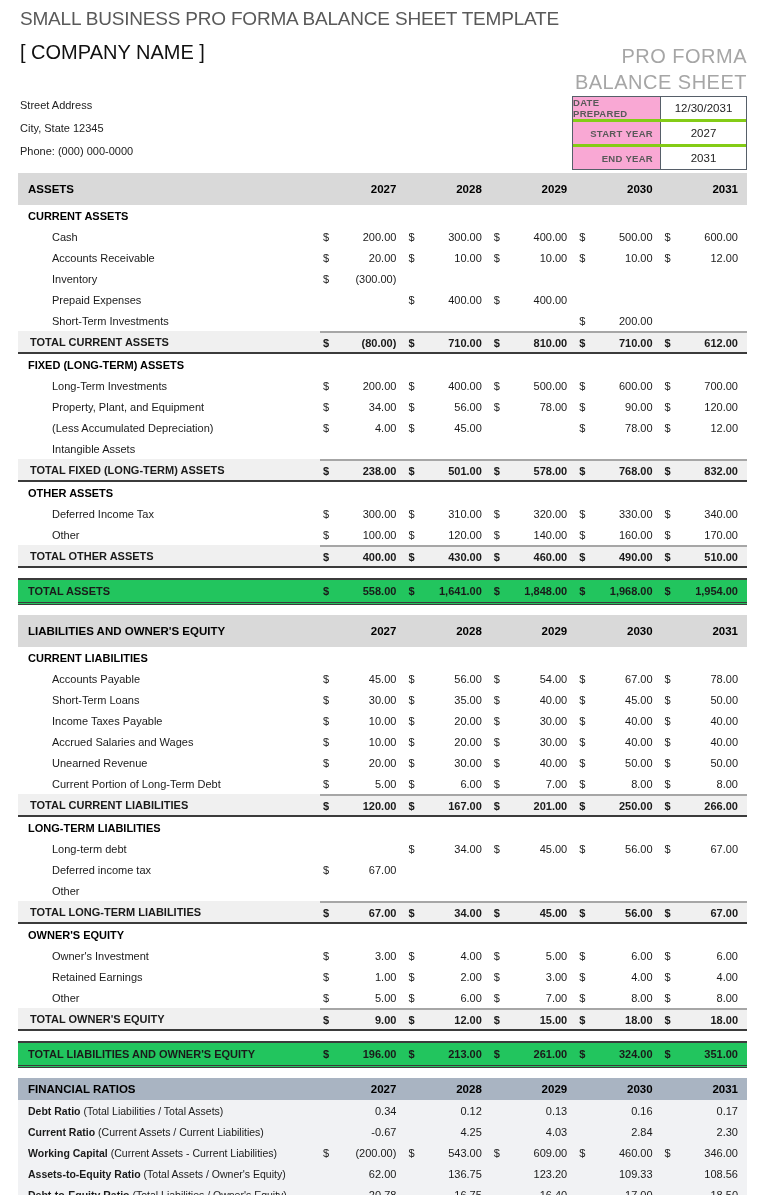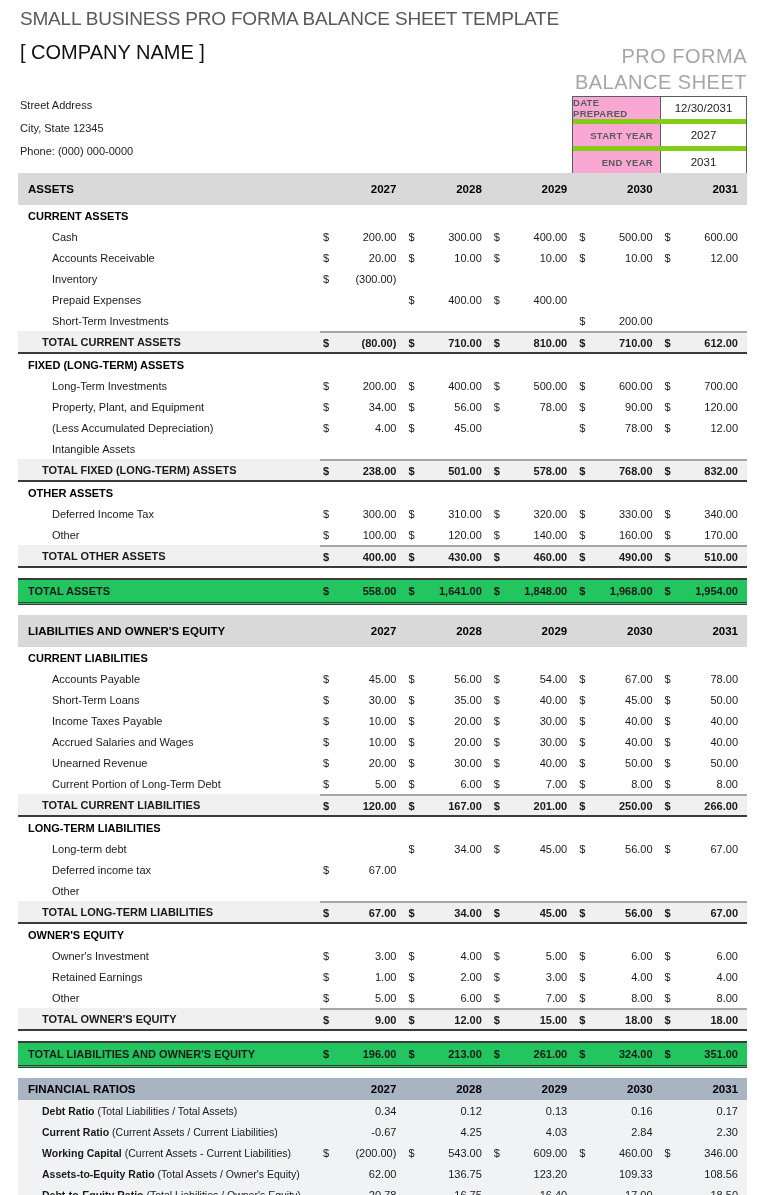--- a/index.html
+++ b/index.html
@@ -8,47 +8,47 @@
 
   
   .doc-title{position:absolute;left:20px;top:8px;font-size:19px;font-weight:normal;color:#595959;letter-spacing:-0.2px;}
   .company{position:absolute;left:20px;top:41px;font-size:20px;font-weight:normal;color:#111;}
   .brand{position:absolute;right:19px;top:43px;text-align:right;color:#a6a6a6;font-size:20px;line-height:26px;letter-spacing:0.5px;}
   .address{position:absolute;left:20px;top:99px;font-size:11px;color:#222;}
   .address div{margin-bottom:11px;}
 
   .infobox{position:absolute;right:19px;top:96px;width:173px;border:1px solid #565f69;}
   .ib-row{display:grid;grid-template-columns:88px 1fr;height:22px;}
-  .ib-row + .ib-row{border-top:5px solid #84cc16;}
+  .ib-row + .ib-row{border-top:3px solid #84cc16;}
   .ib-label{background:#f9a8d4;border-right:1px solid #565f69;display:flex;align-items:center;justify-content:flex-end;
             padding-right:7px;font-size:9.5px;font-weight:bold;color:#595959;letter-spacing:0.3px;}
   .ib-value{display:flex;align-items:center;justify-content:center;font-size:11.5px;color:#222;}
 
   
   .sheet{position:absolute;top:173px;left:18px;width:729px;}
   .row{display:grid;grid-template-columns:302px repeat(5,1fr);align-items:stretch;height:21px;}
   .row > div{display:flex;align-items:center;}
   .bar{background:#d9d9d9;height:32px;}
   .bar .label-cell{padding-left:10px;font-size:11.5px;font-weight:bold;color:#000;}
   .year-head{justify-content:flex-end;padding-right:9px;font-size:11.5px;font-weight:bold;color:#000;}
   .ratio-bar{background:#a9b4c2;height:22px;}
 
   .sec-title{padding-left:10px;font-size:11px;font-weight:bold;color:#000;}
   .item-label{padding-left:34px;font-size:11px;color:#1a1a1a;}
   .cell{justify-content:space-between;padding:0 9px 0 3px;font-size:11px;}
   .cell .val{margin-left:auto;}
   .total-row{background:#f0f0f0;border-bottom:2px solid #3b3b3b;font-weight:bold;}
   .total-row .cell{border-top:2px solid #a6a6a6;}
-  .total-label{padding-left:24px;font-size:11px;font-weight:bold;}
+  .total-label{padding-left:12px;font-size:11px;font-weight:bold;}
   .grand{background:#22c55e;border-top:2px solid #3b3b3b;border-bottom:3px double #3b3b3b;font-weight:bold;height:22px;}
   .grand-label{padding-left:10px;font-size:11px;font-weight:bold;}
   .gap{height:10px;}
   .ratio-row{background:#f1f2f4;}
   .ratio-label{padding-left:10px;font-size:10.5px;white-space:nowrap;overflow:hidden;}
-  .ratio-label b{margin-right:3px;margin-left:14px;}
+  .ratio-label b{margin-right:3px;}
   .ratio-row .cell{font-size:11px;}
 </style>
 </head>
 <body>
 
 <div class="page">
   <div class="doc-title">SMALL BUSINESS PRO FORMA BALANCE SHEET TEMPLATE</div>
   <div class="company">[ COMPANY NAME ]</div>
   <div class="brand">
     <div>PRO FORMA</div>

